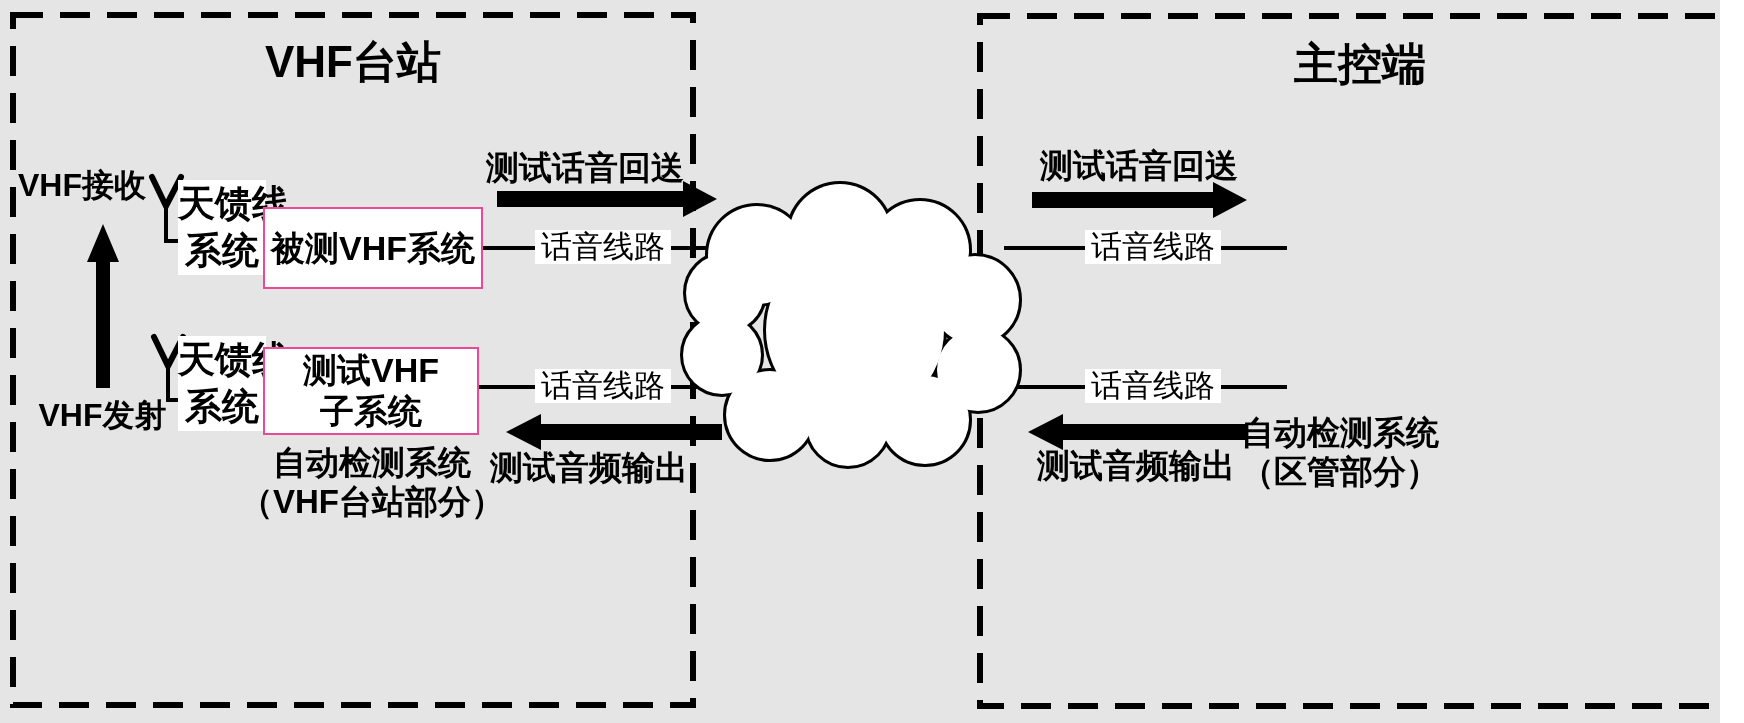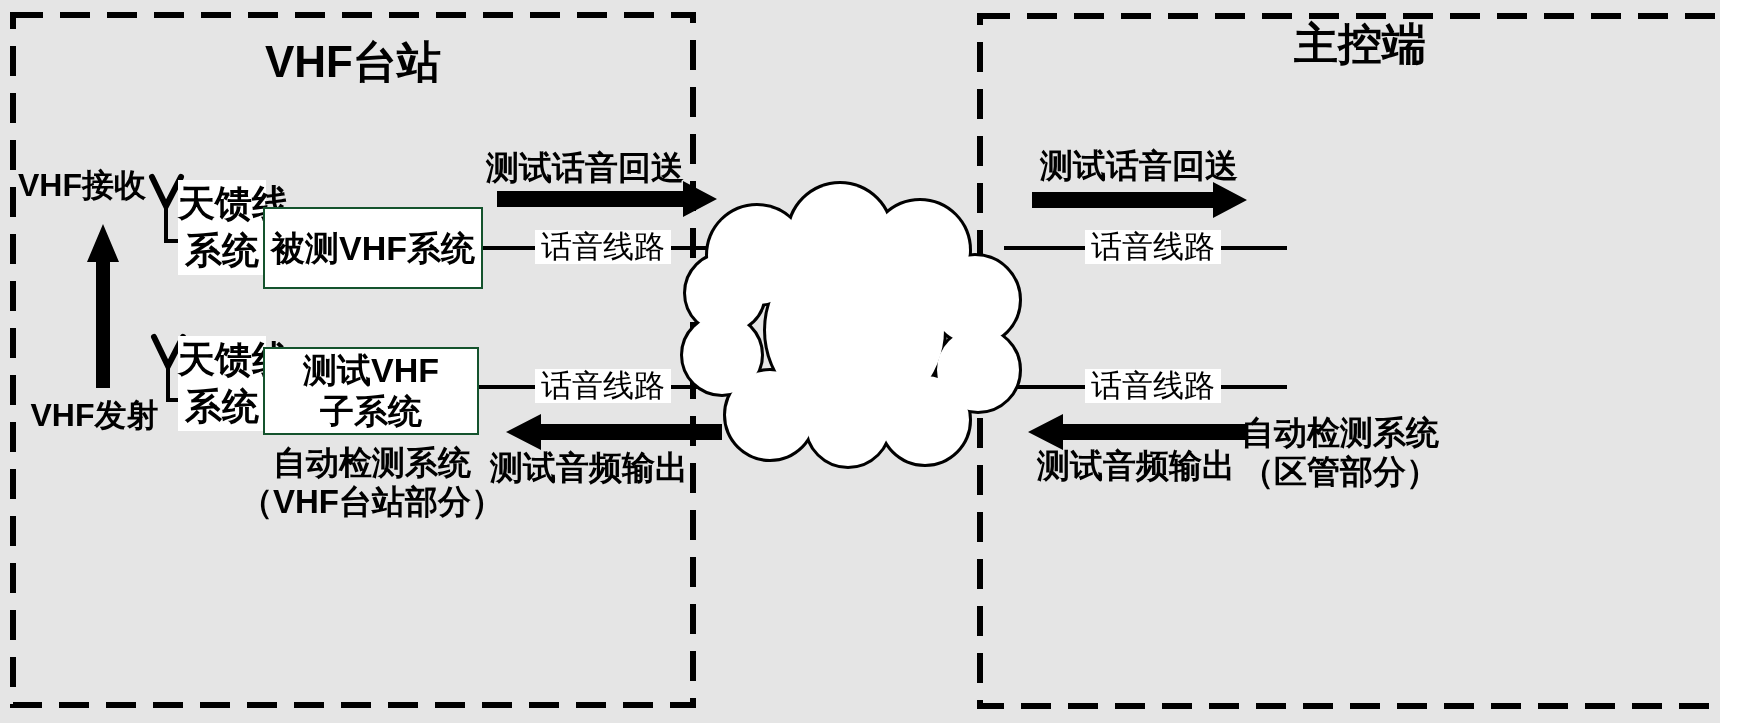--- a/index.html
+++ b/index.html
@@ -26,21 +26,21 @@
     font-size:31px;
     font-weight:normal;
     background:#ffffff;
     padding:0 6px;
   }
   .side-label{font-size:32px;}
   .feeder{font-size:37px;line-height:1.28;background:#ffffff;}
   .caption{font-size:33px;line-height:1.18;}
   .node-box{
     position:absolute;
-    border:2px solid #14532d;
+    border:2px solid #ec4899;
     background:#ffffff;
     display:flex;
     flex-direction:column;
     align-items:center;
     justify-content:center;
     font-weight:bold;
     font-size:34px;
     line-height:1.2;
     text-align:center;
   }
@@ -99,32 +99,32 @@
       </g>
     </g>
 
     <polygon points="497,191 683,191 683,181 717,199 683,217 683,207 497,207" fill="#000"></polygon>
     <polygon points="722,424 541,424 541,414 506,432 541,450 541,440 722,440" fill="#000"></polygon>
     <polygon points="1032,192 1213,192 1213,182 1247,200 1213,218 1213,208 1032,208" fill="#000"></polygon>
     <polygon points="1247,424 1063,424 1063,414 1028,432 1063,450 1063,440 1247,440" fill="#000"></polygon>
   </svg>
 
   <div class="lbl region-title" style="left:153px;top:38px;width:400px;">VHF台站</div>
-  <div class="lbl region-title" style="left:1160px;top:20px;width:400px;">主控端</div>
+  <div class="lbl region-title" style="left:1160px;top:40px;width:400px;">主控端</div>
 
   <div class="lbl side-label" style="left:12px;top:168px;width:140px;">VHF接收</div>
   <div class="lbl feeder" style="left:178px;top:180px;width:88px;">
     <div>天馈线</div>
     <div>系统</div>
   </div>
   <div class="lbl feeder" style="left:178px;top:336px;width:88px;">
     <div>天馈线</div>
     <div>系统</div>
   </div>
-  <div class="lbl side-label" style="left:22px;top:398px;width:145px;">VHF发射</div>
+  <div class="lbl side-label" style="left:30px;top:398px;width:145px;">VHF发射</div>
 
   <div class="node-box" style="left:263px;top:207px;width:216px;height:78px;">
     <div>被测VHF系统</div>
   </div>
   <div class="node-box" style="left:263px;top:347px;width:212px;height:84px;">
     <div>测试VHF</div>
     <div>子系统</div>
   </div>
 
   <div class="lbl caption" style="left:222px;top:444px;width:300px;">

